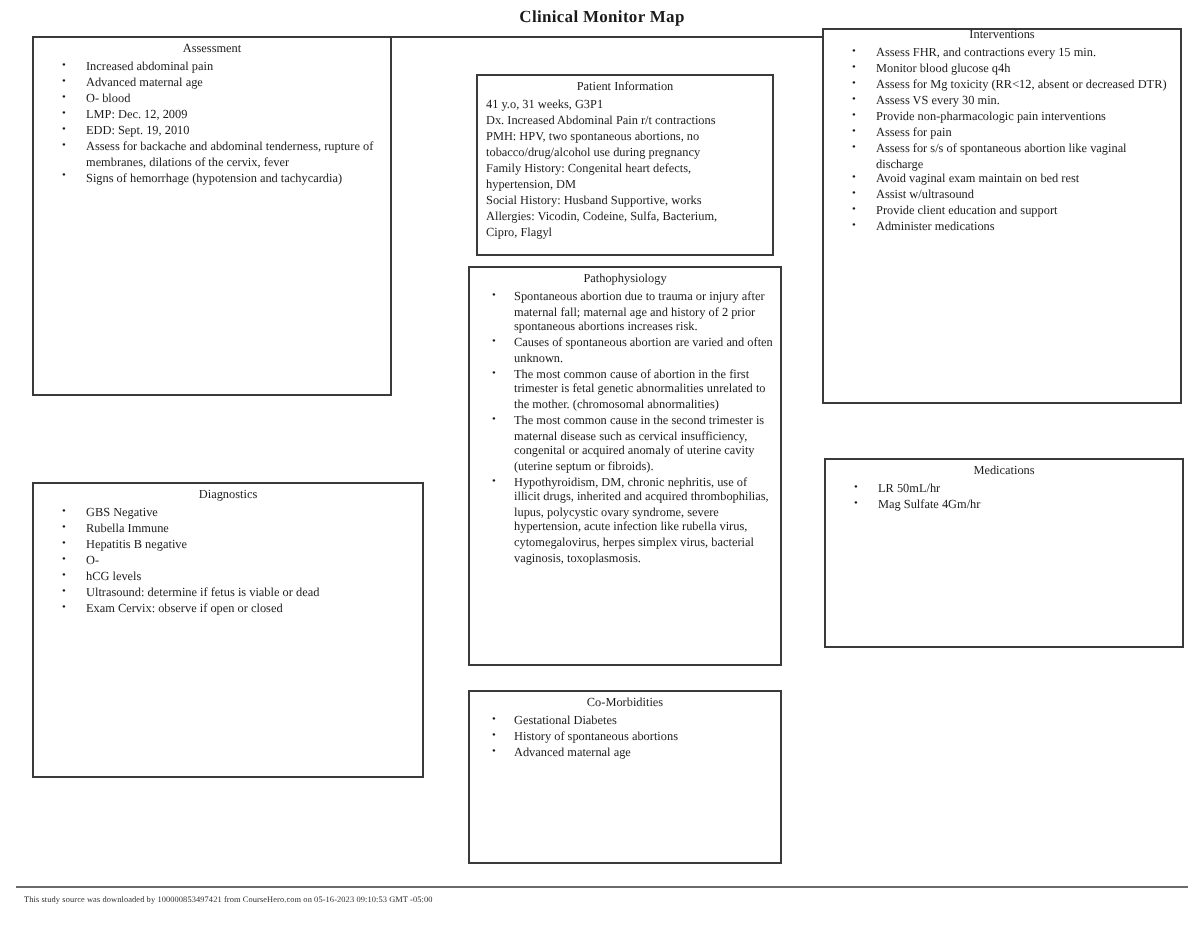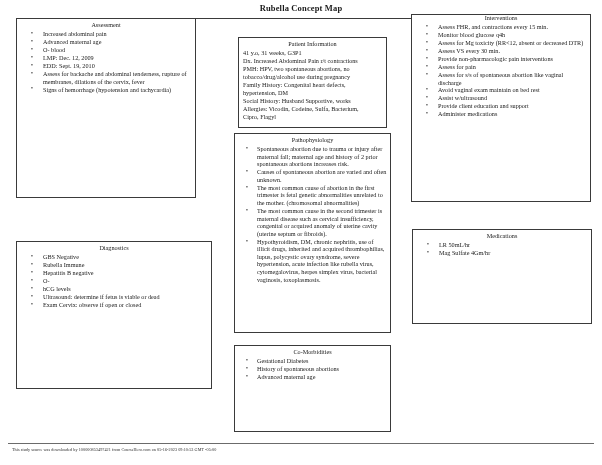--- a/index.html
+++ b/index.html
@@ -104,21 +104,21 @@
     line-height: 6px;
     color: #2b2b2b;
     letter-spacing: 0.05px;
   }
 </style>
 </head>
 <body>
 
 <div id="page">
 
-  <div class="doc-title">Rubella Concept Map</div>
+  <div class="doc-title">Clinical Monitor Map</div>
 
   <div class="connector" style="left:186px; top:18px; width:234px; height:1px;"></div>
   <div class="connector" style="left:186px; top:18px; width:1px; height:14px;"></div>
   <div class="connector" style="left:419px; top:18px; width:1px; height:14px;"></div>
 
   <div class="box" style="left:16px; top:18px; width:180px; height:180px;">
     <div class="box-title">Assessment</div>
     <ul class="box-list">
       <li>Increased abdominal pain</li>
       <li>Advanced maternal age</li>

